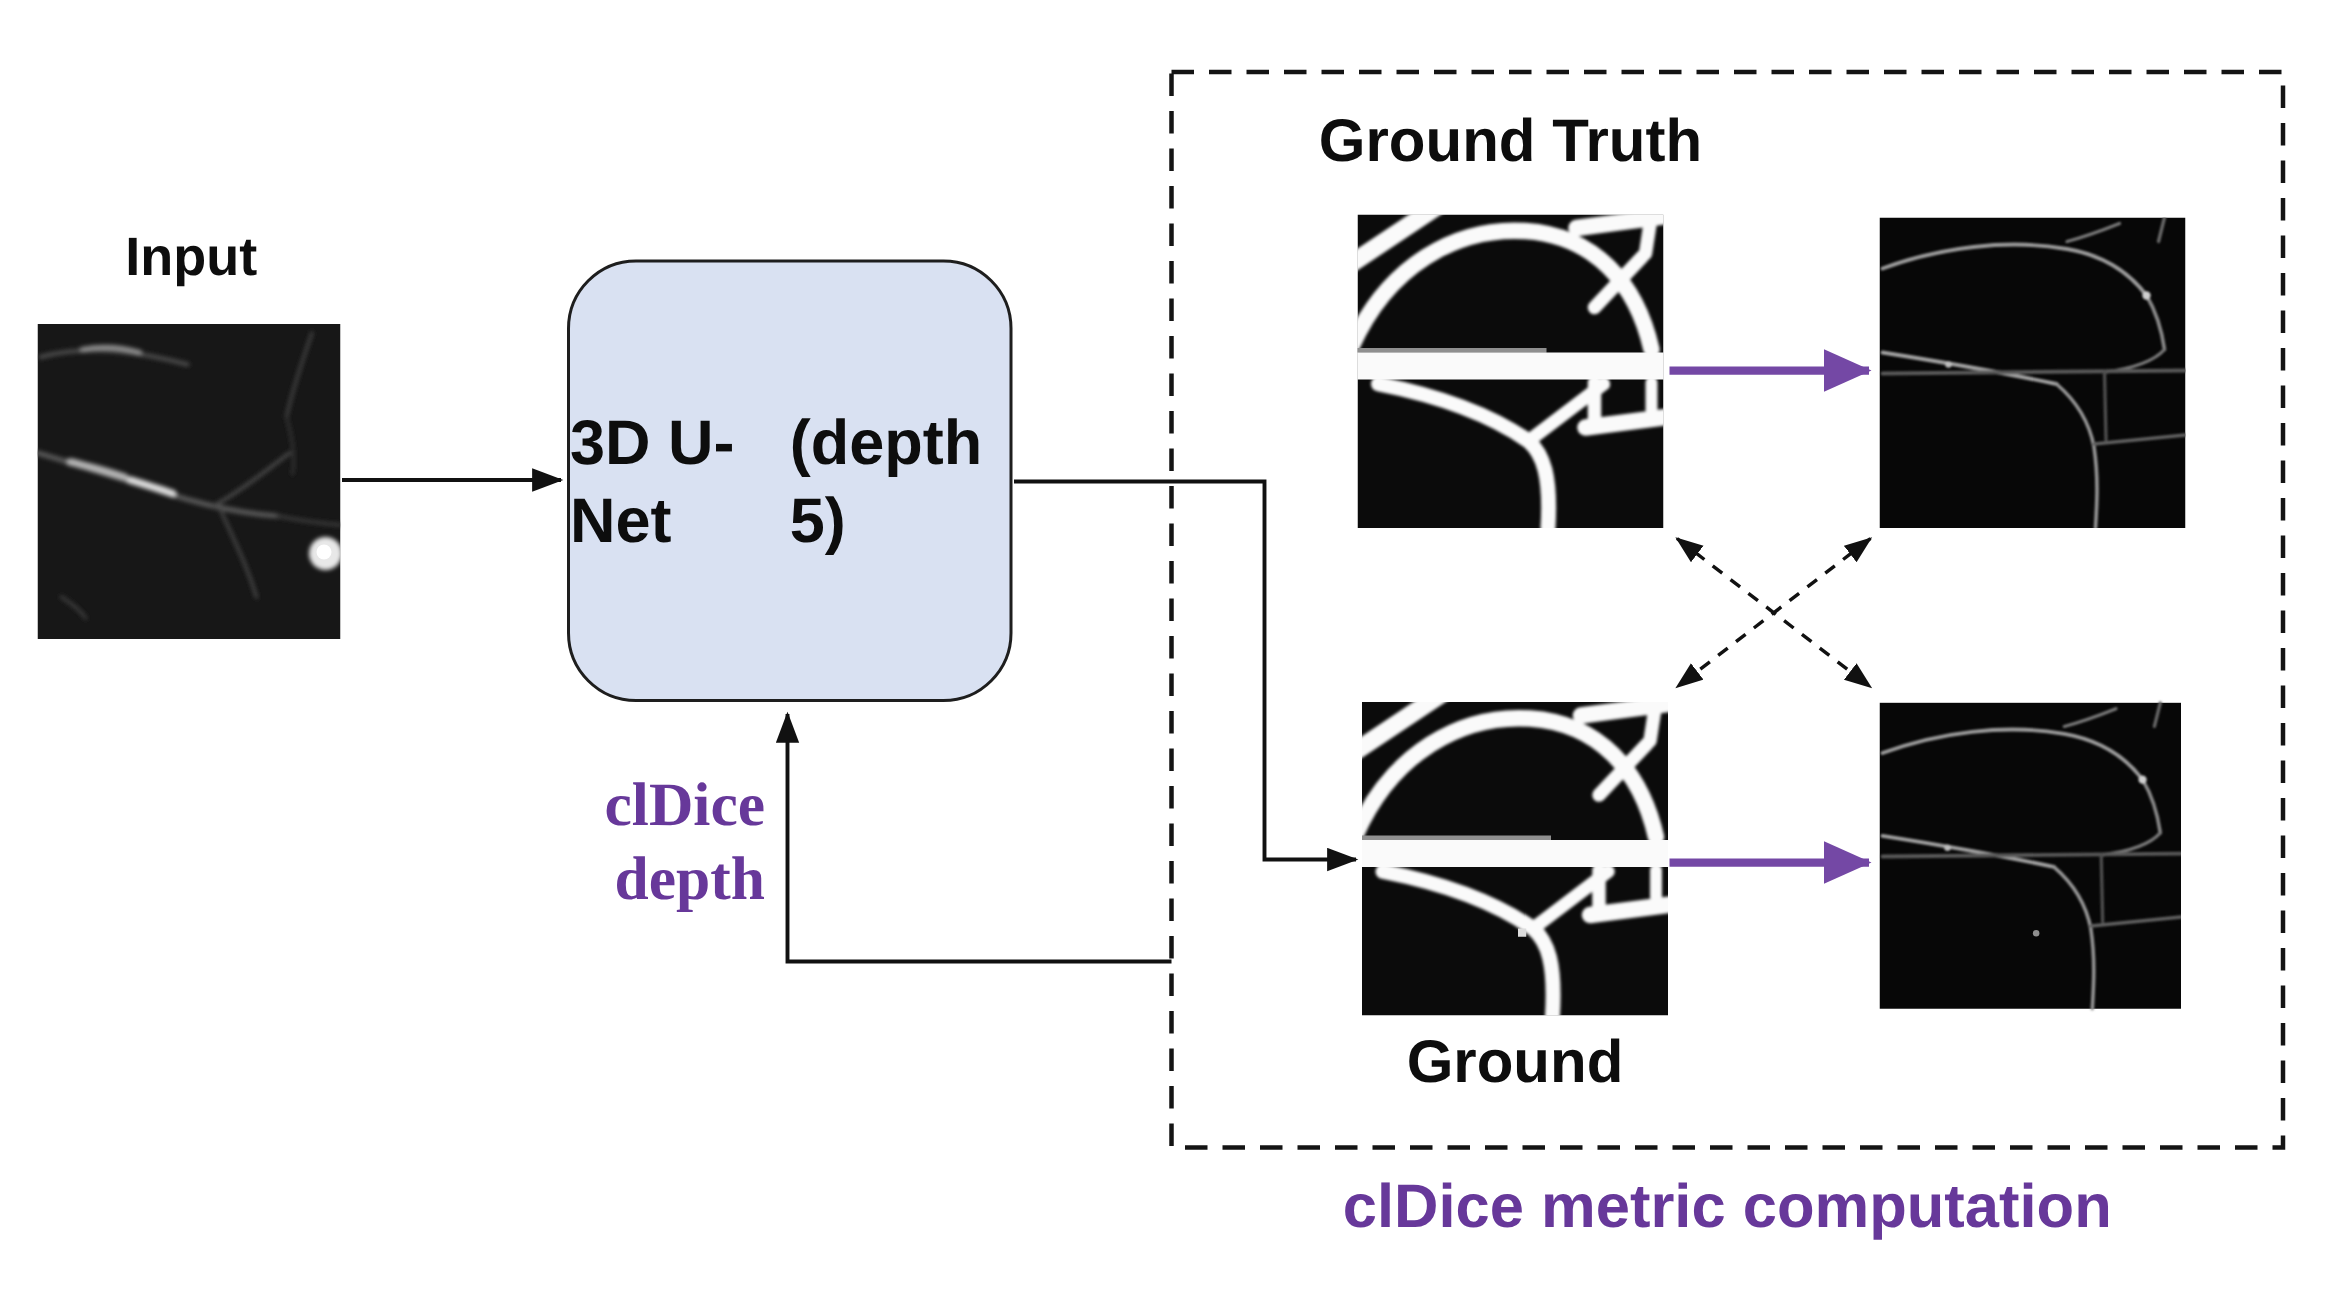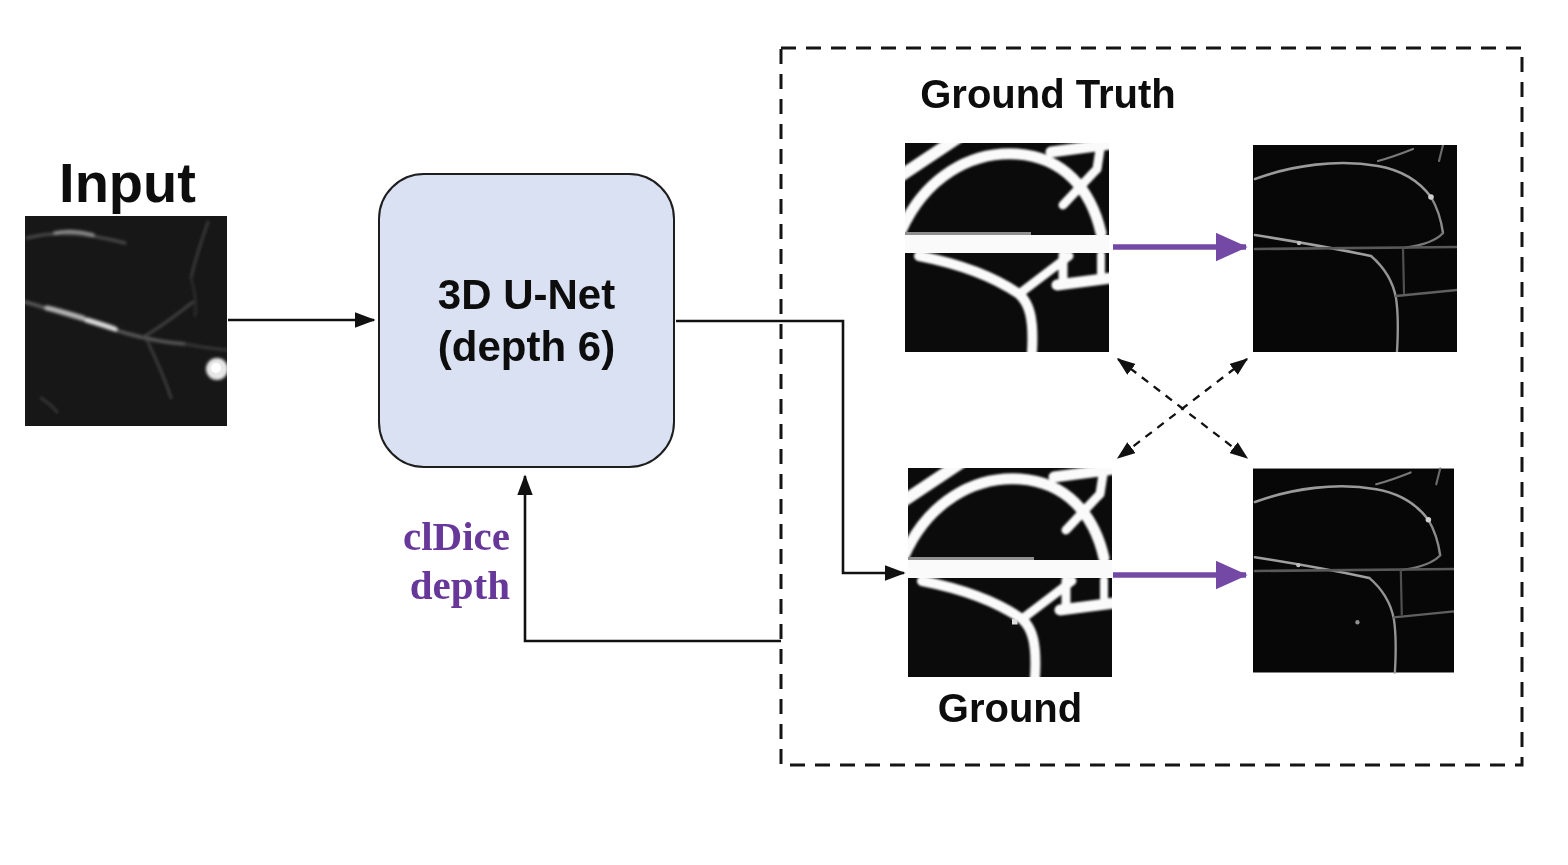--- a/index.html
+++ b/index.html
@@ -8,32 +8,32 @@
     --unet-fill:#d9e1f2;
     --line-black:#111111;
     --bg:#ffffff;
   }
   html,body{margin:0;padding:0;background:var(--bg);}
   .canvas{
     position:relative;width:1568px;height:865px;background:var(--bg);
     overflow:hidden;font-family:"Liberation Sans",sans-serif;
   }
   .abs{position:absolute;}
-  .lbl{font-weight:700;color:#0d0d0d;font-size:56px;white-space:nowrap;}
+  .lbl{font-weight:700;color:#0d0d0d;font-size:36px;white-space:nowrap;}
   .lbl.sm{font-size:40px;}
   .purple{color:var(--purple-text);}
   .input-label{left:40px;top:150px;width:175px;text-align:center;}
-  .gt-label{left:848px;top:72px;width:400px;text-align:center;}
+  .gt-label{left:807px;top:72px;width:400px;text-align:center;}
   .out-label{left:810px;top:686px;width:400px;text-align:center;}
   .loss-label{left:300px;top:512px;width:210px;text-align:right;line-height:49px;font-weight:700;font-size:41px;font-family:Liberation Serif, serif;}
   .caption{left:781px;top:781px;width:741px;text-align:center;font-weight:700;font-size:41px;}
   .unet{
     left:378px;top:173px;width:297px;height:295px;
     background:var(--unet-fill);border:2px solid #1e1e1e;border-radius:46px;
-    display:flex;flex-direction:column;align-items:center;justify-content:center;
+    display:flex;flex-direction:row;align-items:center;justify-content:center;
     font-weight:700;font-size:42px;line-height:52px;color:#0d0d0d;box-sizing:border-box;
   }
   svg.img{display:block;}
   .overlay{left:0;top:0;pointer-events:none;}
   .mk-b{fill:var(--line-black);}
   .mk-p{fill:var(--purple-arrow);}
   .ln{stroke:var(--line-black);stroke-width:2.6;fill:none;}
   .ln-dash{stroke:var(--line-black);stroke-width:2.3;fill:none;stroke-dasharray:8 7;}
   .box-dash{stroke:#141414;stroke-width:3;fill:none;stroke-dasharray:15 10;}
   .ln-purple{stroke:var(--purple-arrow);stroke-width:5.5;fill:none;}
@@ -123,24 +123,25 @@
 
   <div class="abs lbl input-label">Input</div>
   <div class="abs lbl sm gt-label">Ground Truth</div>
   <div class="abs lbl sm out-label">Ground</div>
 
   <div class="abs loss-label purple">
     <div>clDice</div>
     <div>depth</div>
   </div>
 
+  <div class="abs caption purple">clDice metric computation</div>
 
   <div class="abs unet">
     <div>3D U-Net</div>
-    <div>(depth 6)</div>
+    <div>(depth 5)</div>
   </div>
 
   <svg class="abs img" style="left:25px;top:216px" width="202" height="210" viewBox="0 0 202 210">
     <rect width="202" height="210" fill="#171717"></rect>
     <g filter="url(#f-soft)" stroke-linecap="round" fill="none">
       <path d="M2,22 C35,13 70,19 100,27" stroke="#4a4a4a" stroke-width="3"></path>
       <path d="M30,17 C45,14 58,16 68,19" stroke="#8d8d8d" stroke-width="3.5"></path>
       <path d="M183,6 C176,26 170,44 166,62" stroke="#3c3c3c" stroke-width="2.5"></path>
       <path d="M166,62 C170,76 172,88 170,100" stroke="#333333" stroke-width="2"></path>
       <path d="M0,86 C35,96 70,108 100,117 C125,124 145,127 160,128" stroke="#585858" stroke-width="3.5"></path>

